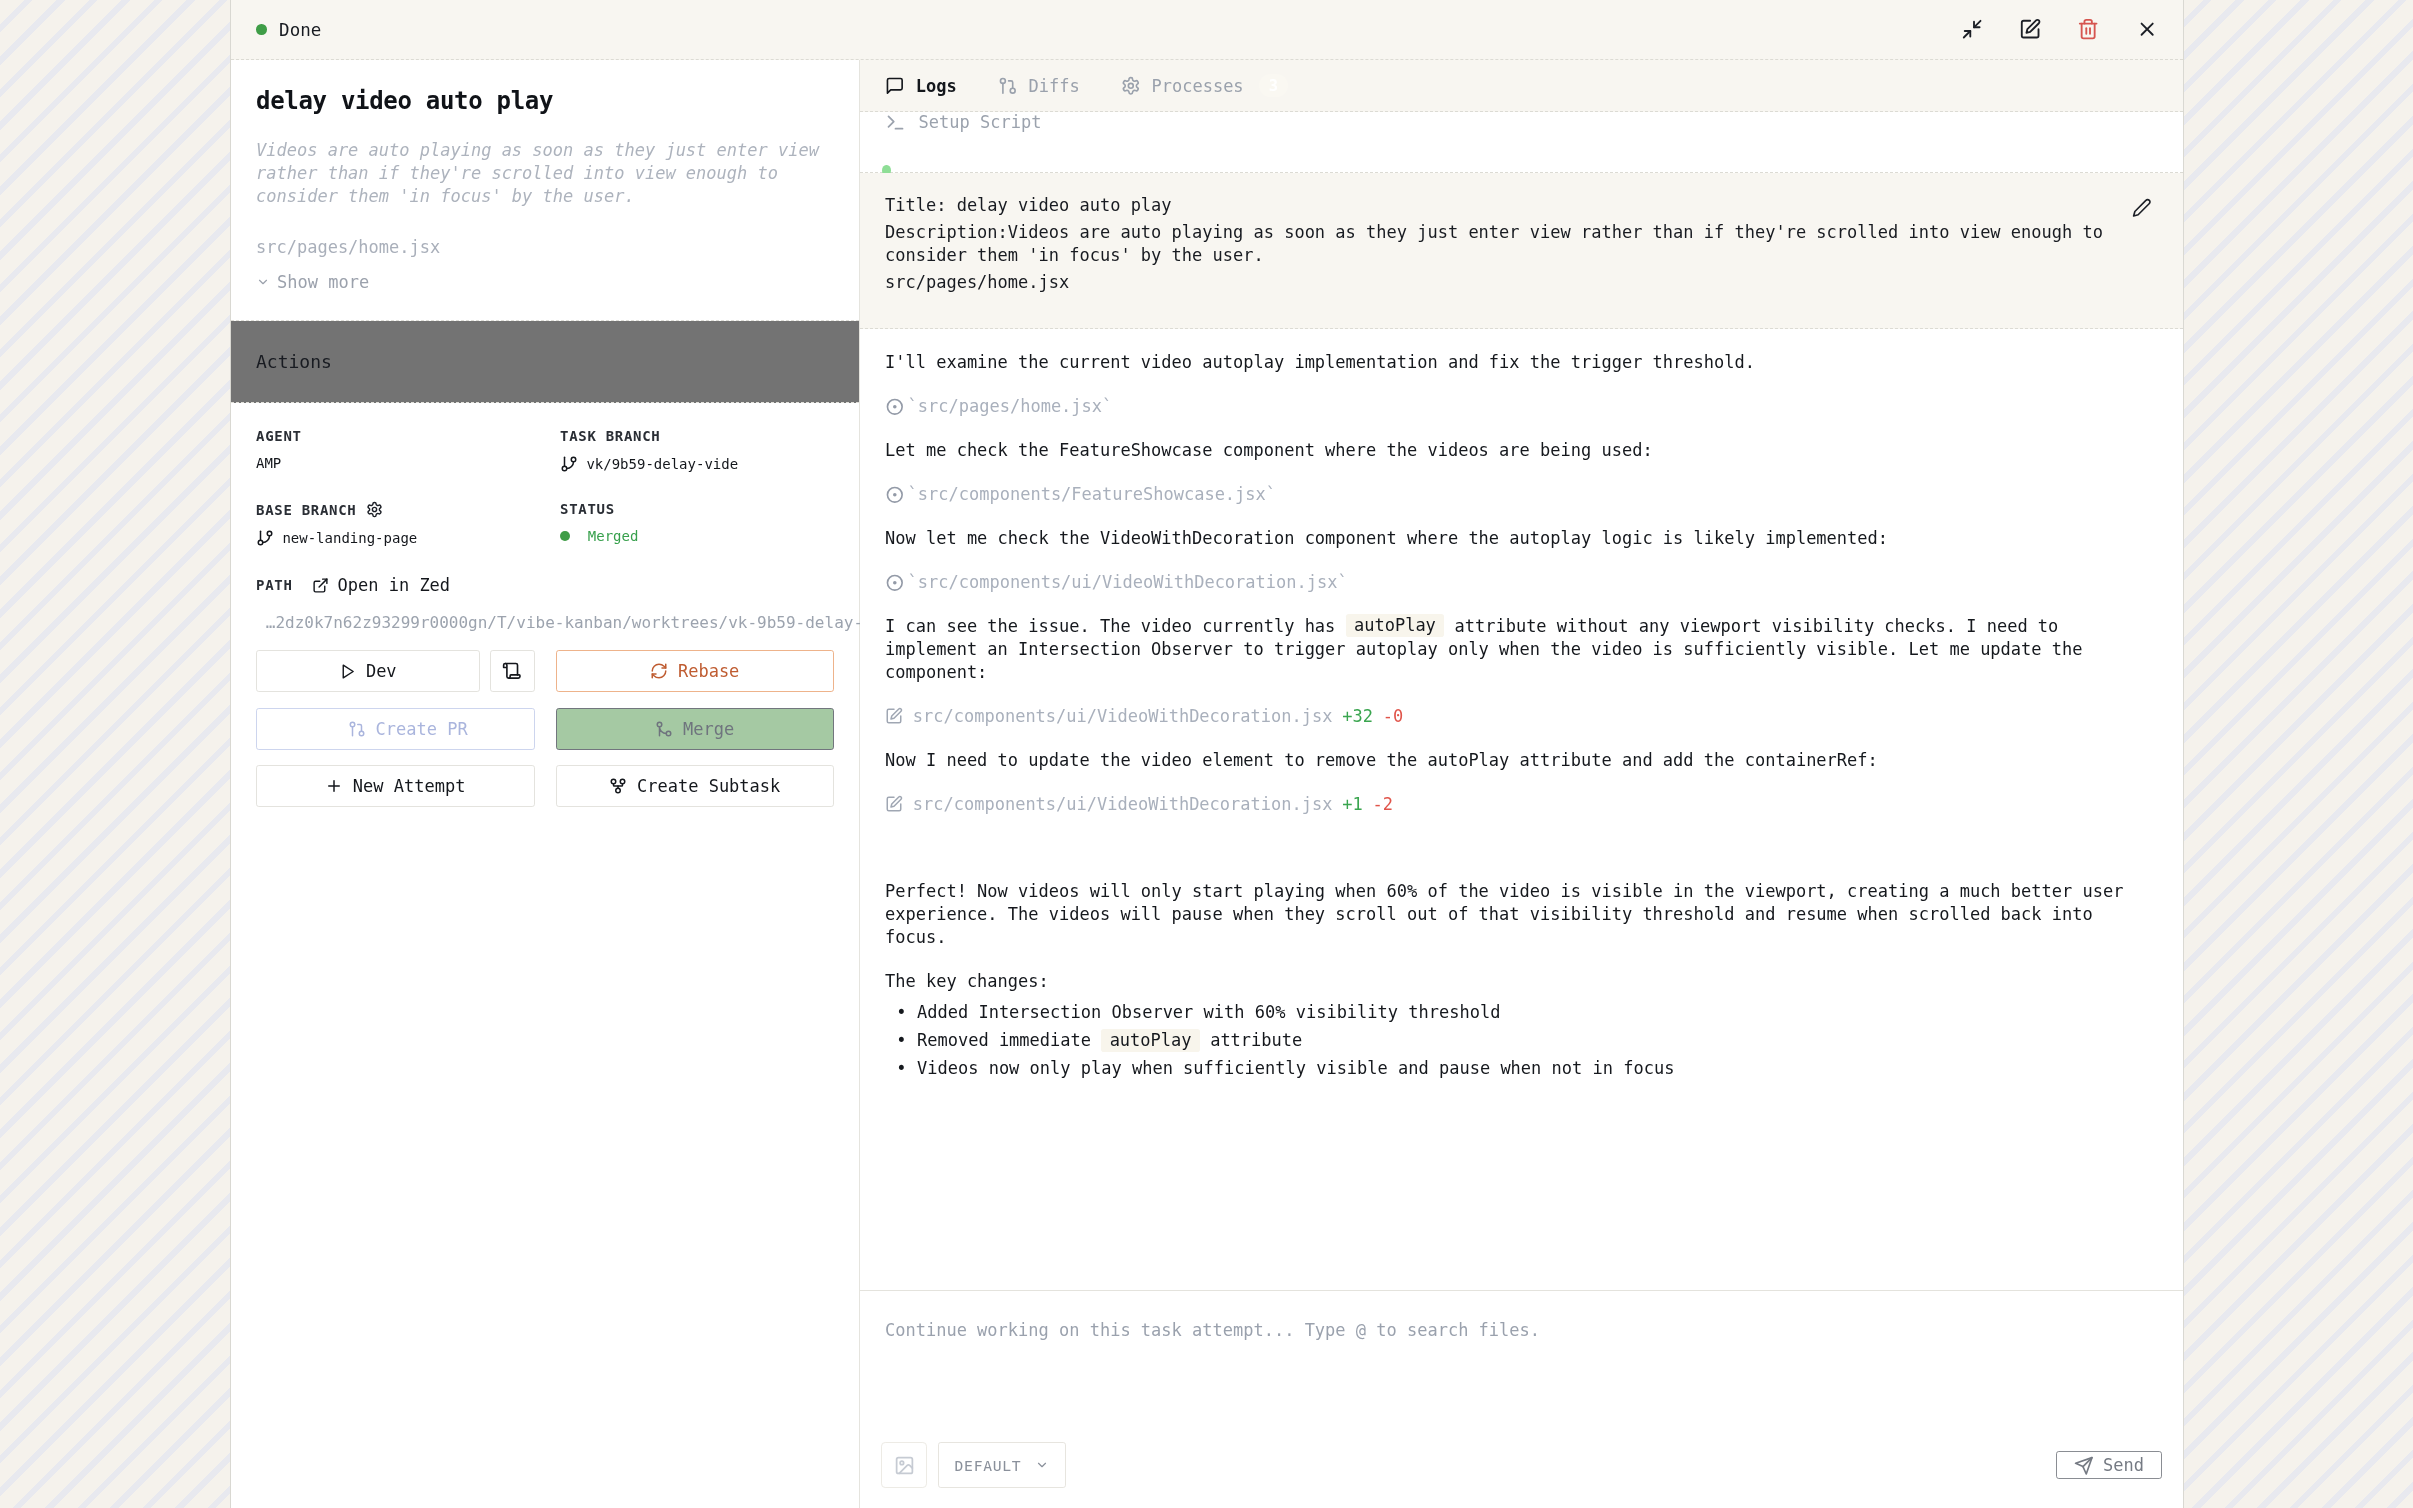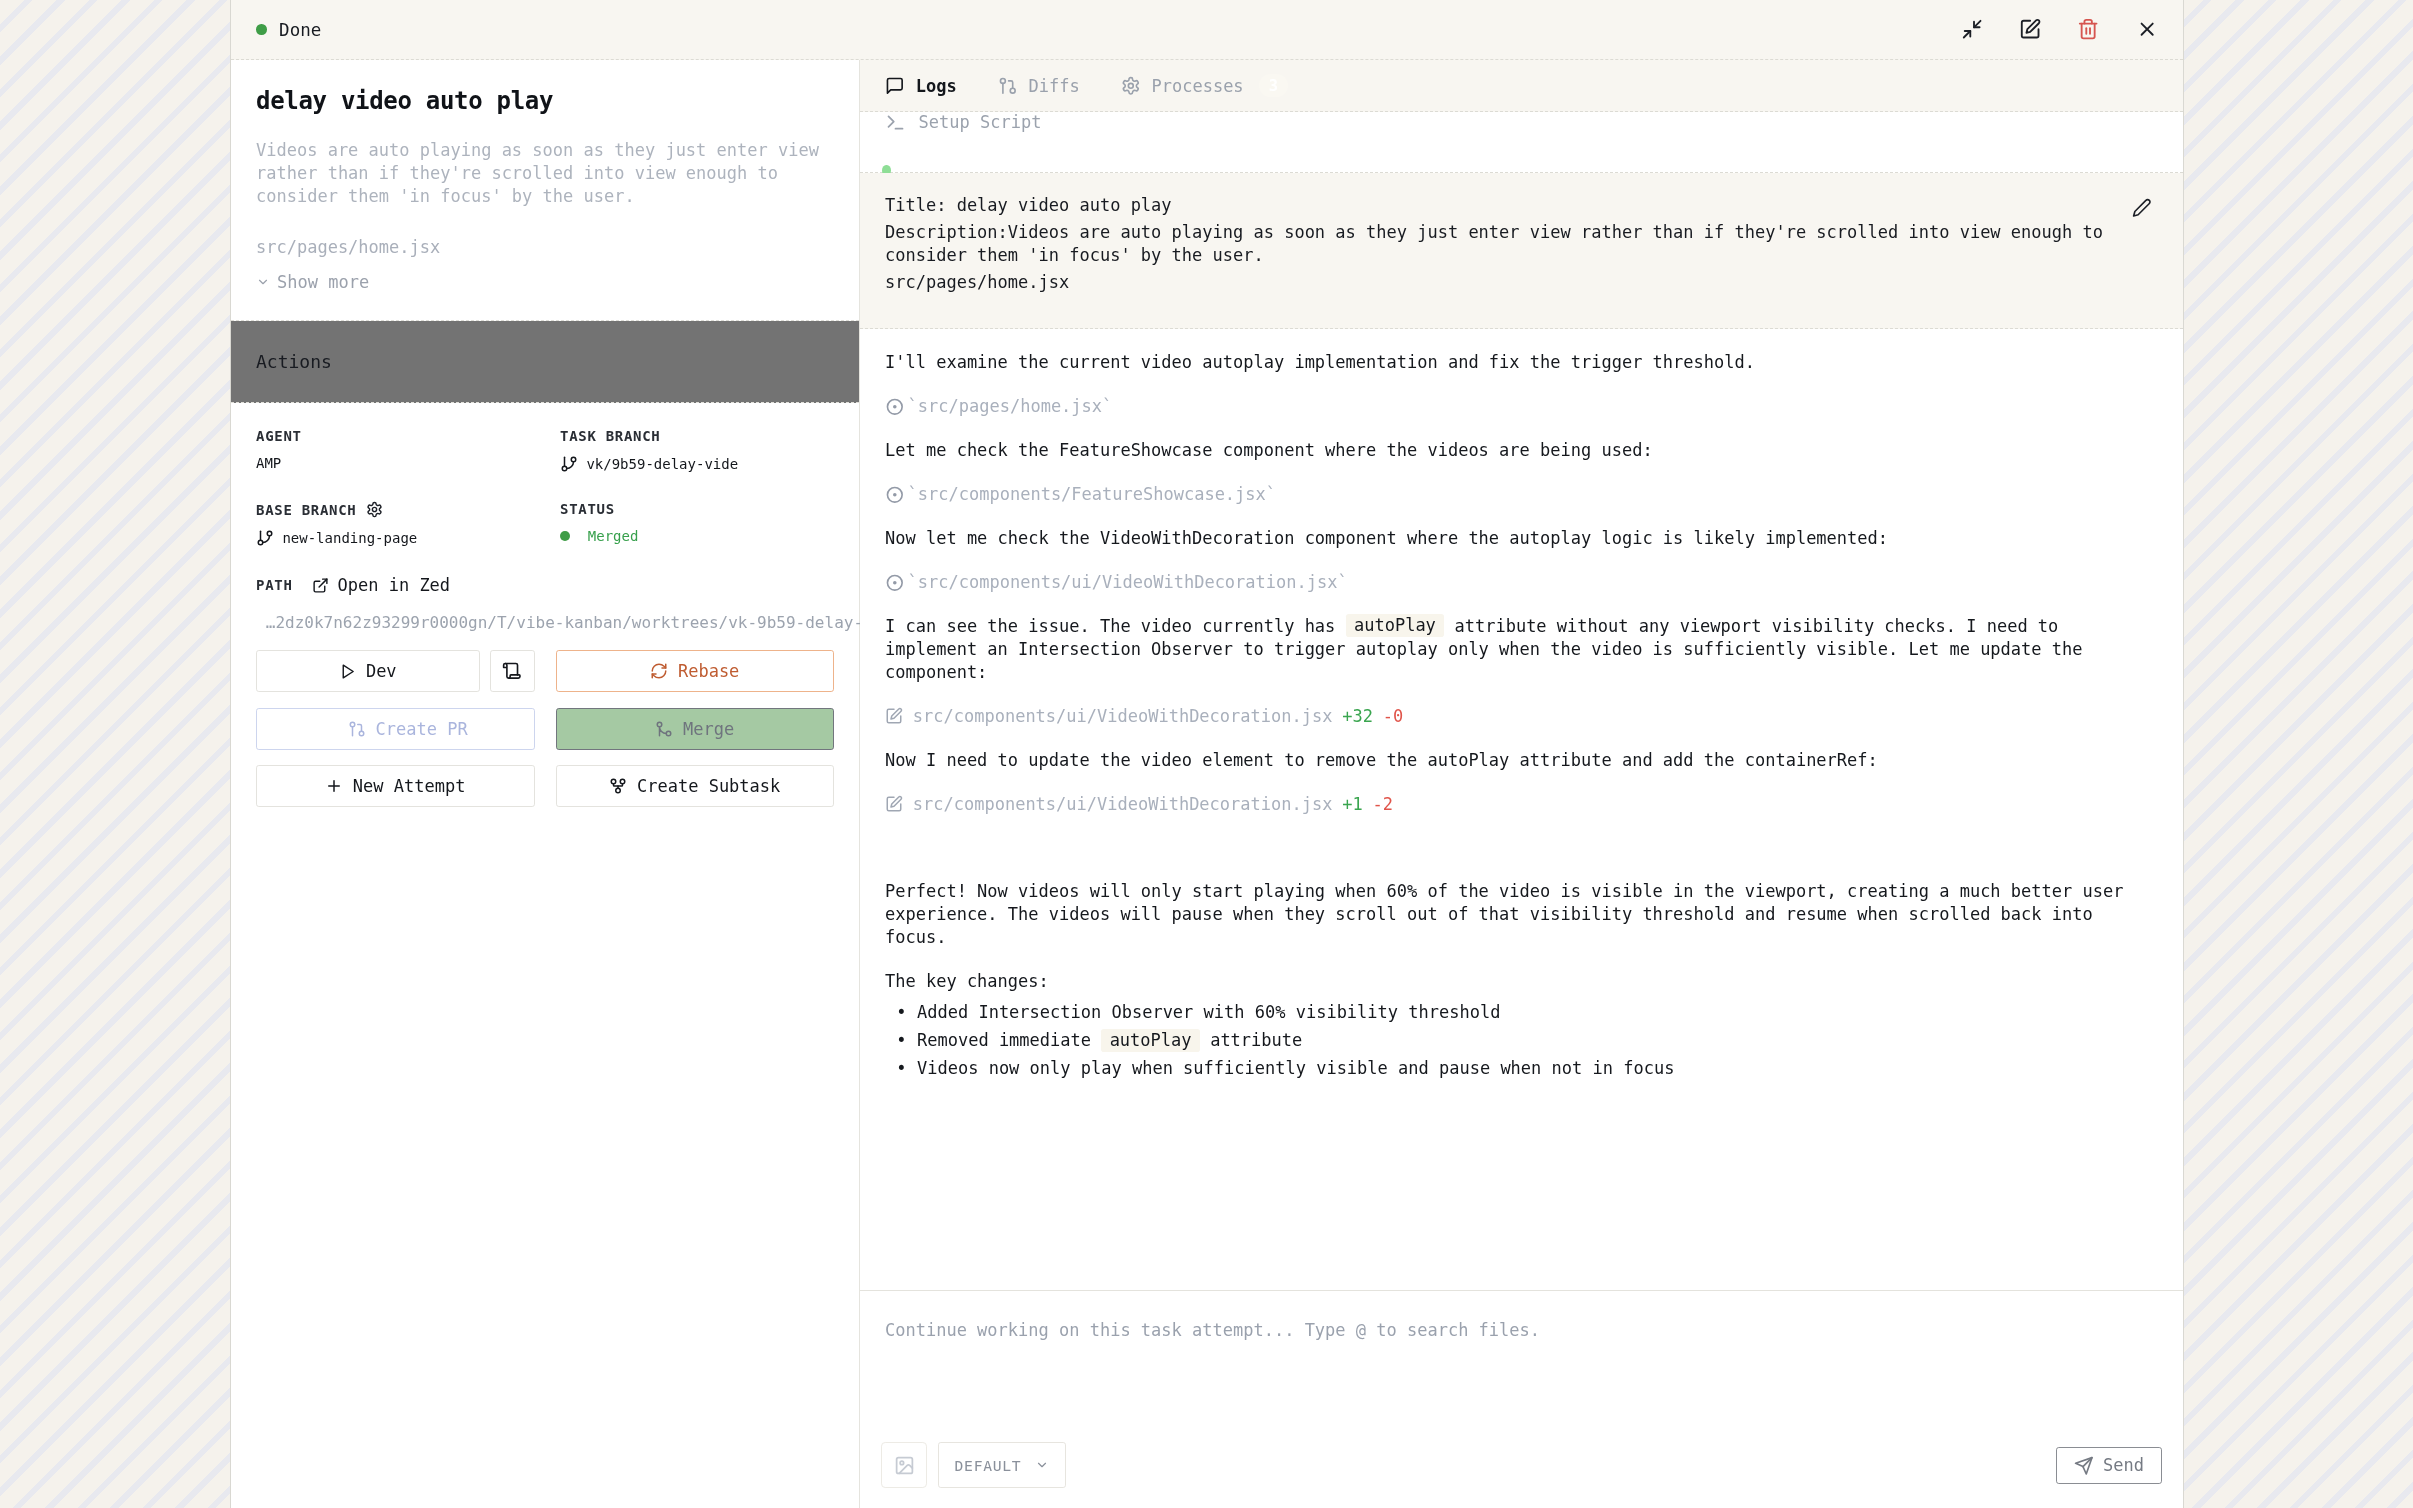--- a/index.html
+++ b/index.html
@@ -35,21 +35,21 @@
   .icon-btn { background: none; border: none; cursor: pointer; color: #1c1f26; padding: 0; }
   .icon-btn.danger { color: #d65550; }
 
   
   .main { flex: 1; display: flex; min-height: 0; }
 
   
   .left-col { width: 629px; flex: 0 0 629px; border-right: 0.7px solid #e5e4de; display: flex; flex-direction: column; background: #fff; }
   .task-info { padding: 26.5px 25px 28px; border-bottom: 1.4px dashed #dfded8; }
   .task-title { font-size: 24px; font-weight: 700; color: #101318; margin-bottom: 24px; letter-spacing: -0.3px; }
-  .task-desc { font-size: 17px; line-height: 23px; color: #adb3bd; margin-bottom: 29px; }
+  .task-desc { font-size: 17px; line-height: 23px; color: #adb3bd; margin-bottom: 29px; font-style: italic; }
   .task-file { font-size: 17px; color: #a9afba; margin-bottom: 15.4px; }
   .show-more { display: inline-flex; align-items: center; gap: 7px; font-size: 17px; color: #9ba1ac; background: none; border: none; cursor: pointer; font-family: inherit; }
 
   .actions-header {
     background: #737373; border-bottom: 1.4px dashed #dfded8;
     padding: 30px 25px; font-size: 18px; font-weight: 500; color: #181b21;
   }
 
   .fields { padding: 25px 25px 0; }
   .fields-grid { display: grid; grid-template-columns: 304px 1fr; row-gap: 28px; }
@@ -122,21 +122,21 @@
   .composer-controls { position: absolute; left: 21px; right: 21px; bottom: 19.6px; display: flex; align-items: center; }
   .img-btn { width: 46px; height: 46px; border: 0.7px solid #edebe5; border-radius: 4.2px; background: #fff; color: #c6cbd3; display: flex; align-items: center; justify-content: center; cursor: pointer; }
   .model-select {
     margin-left: 11.2px; height: 46px; min-width: 110px; padding: 0 15.4px;
     border: 0.7px solid #e7e5df; border-radius: 2.8px; background: #fff;
     display: flex; align-items: center; gap: 14px; cursor: pointer;
     font-family: inherit; font-size: 14.7px; letter-spacing: 0.7px; color: #8a909b;
   }
   .composer-spacer { flex: 1; }
   .send-btn {
-    height: 37px; min-width: 92px; padding: 0 17px;
+    height: 28px; min-width: 92px; padding: 0 17px;
     border: 1.4px solid #8a8d93; border-radius: 2.8px; background: #fff;
     display: flex; align-items: center; justify-content: center; gap: 9.8px;
     font-family: inherit; font-size: 17px; color: #757a83; cursor: pointer;
   }
 </style>
 </head>
 <body>
 
 <div class="window">
 

